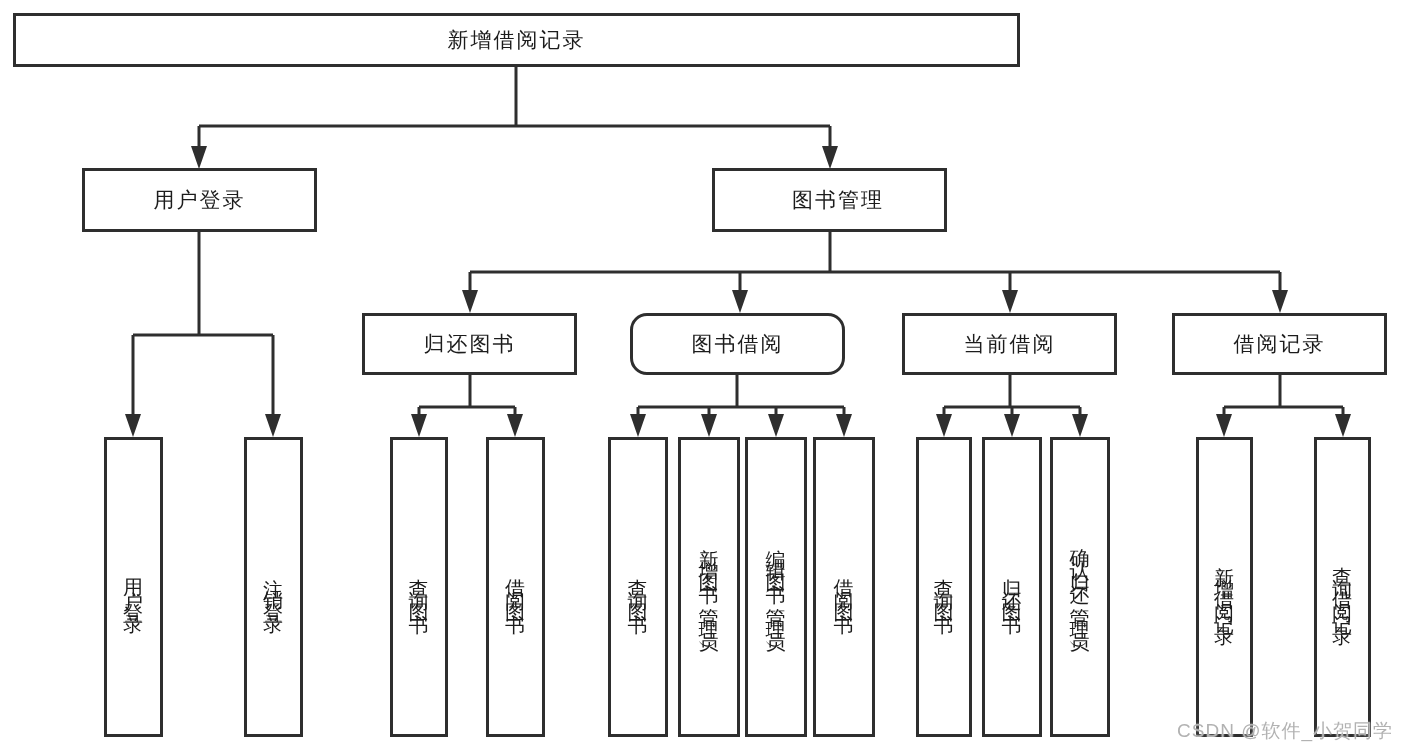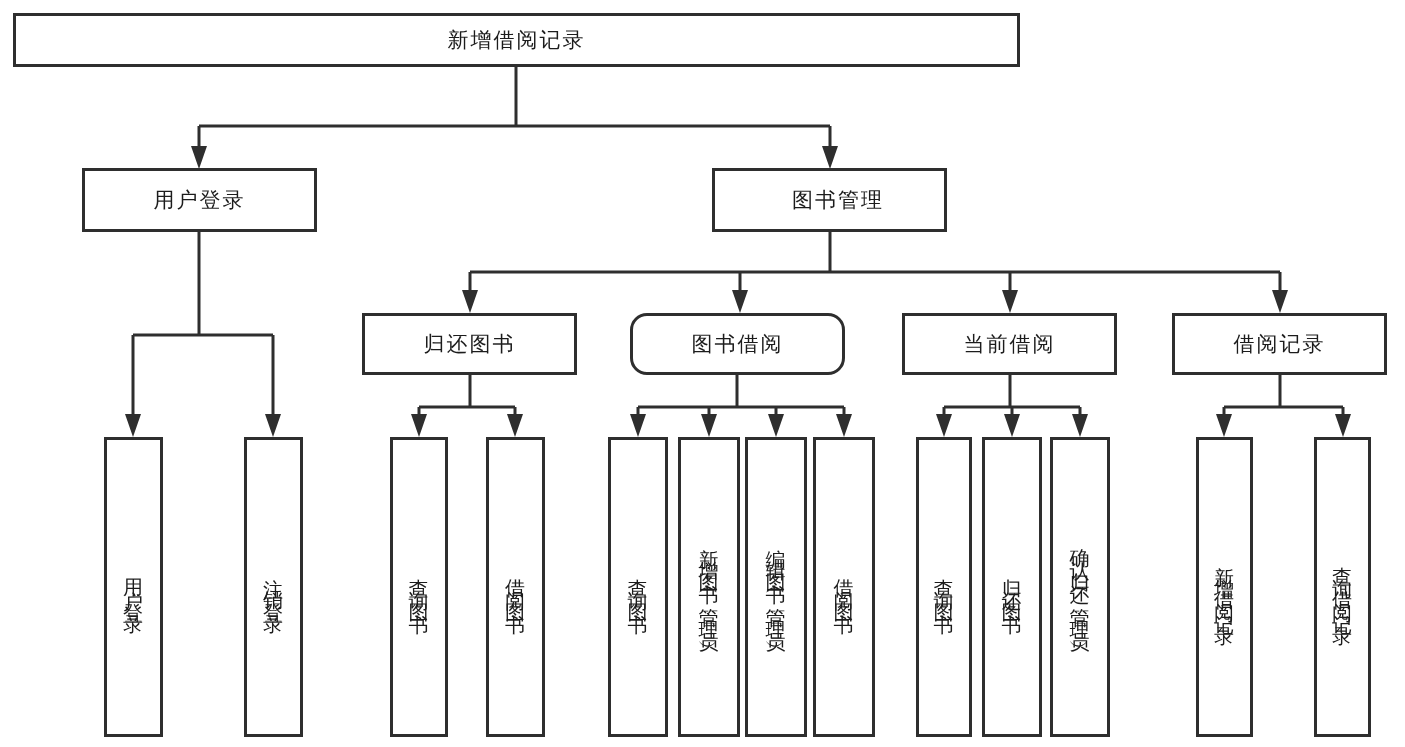--- a/index.html
+++ b/index.html
@@ -144,14 +144,15 @@
     <span class="v">确认归还（管理员）</span>
   </div>
 
   <div class="leaf" style="left:1196px;top:437px;width:57px;height:300px;">
     <span class="v">新增借阅记录</span>
   </div>
   <div class="leaf" style="left:1314px;top:437px;width:57px;height:300px;">
     <span class="v">查询借阅记录</span>
   </div>
 
+  <div id="watermark">CSDN @软件_小贺同学</div>
 
 </div>
 
 </body></html>

